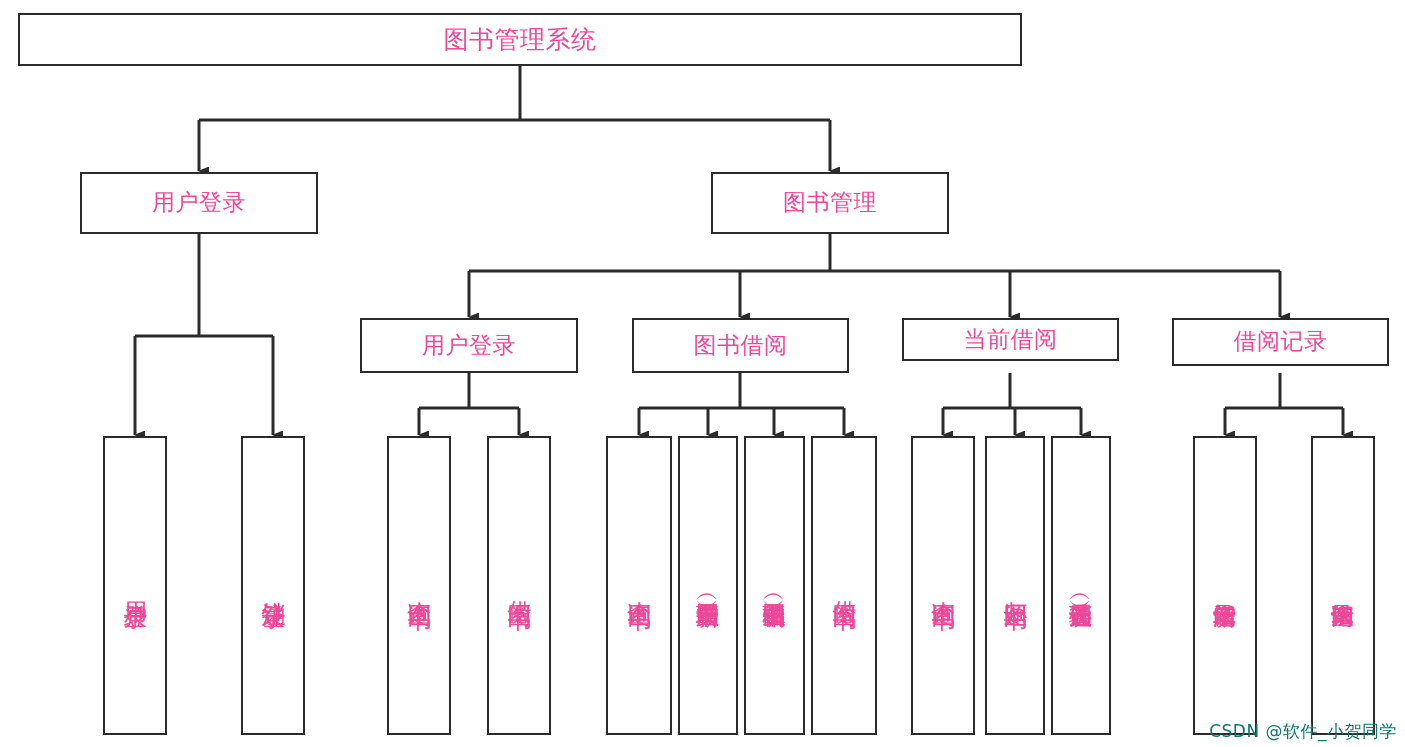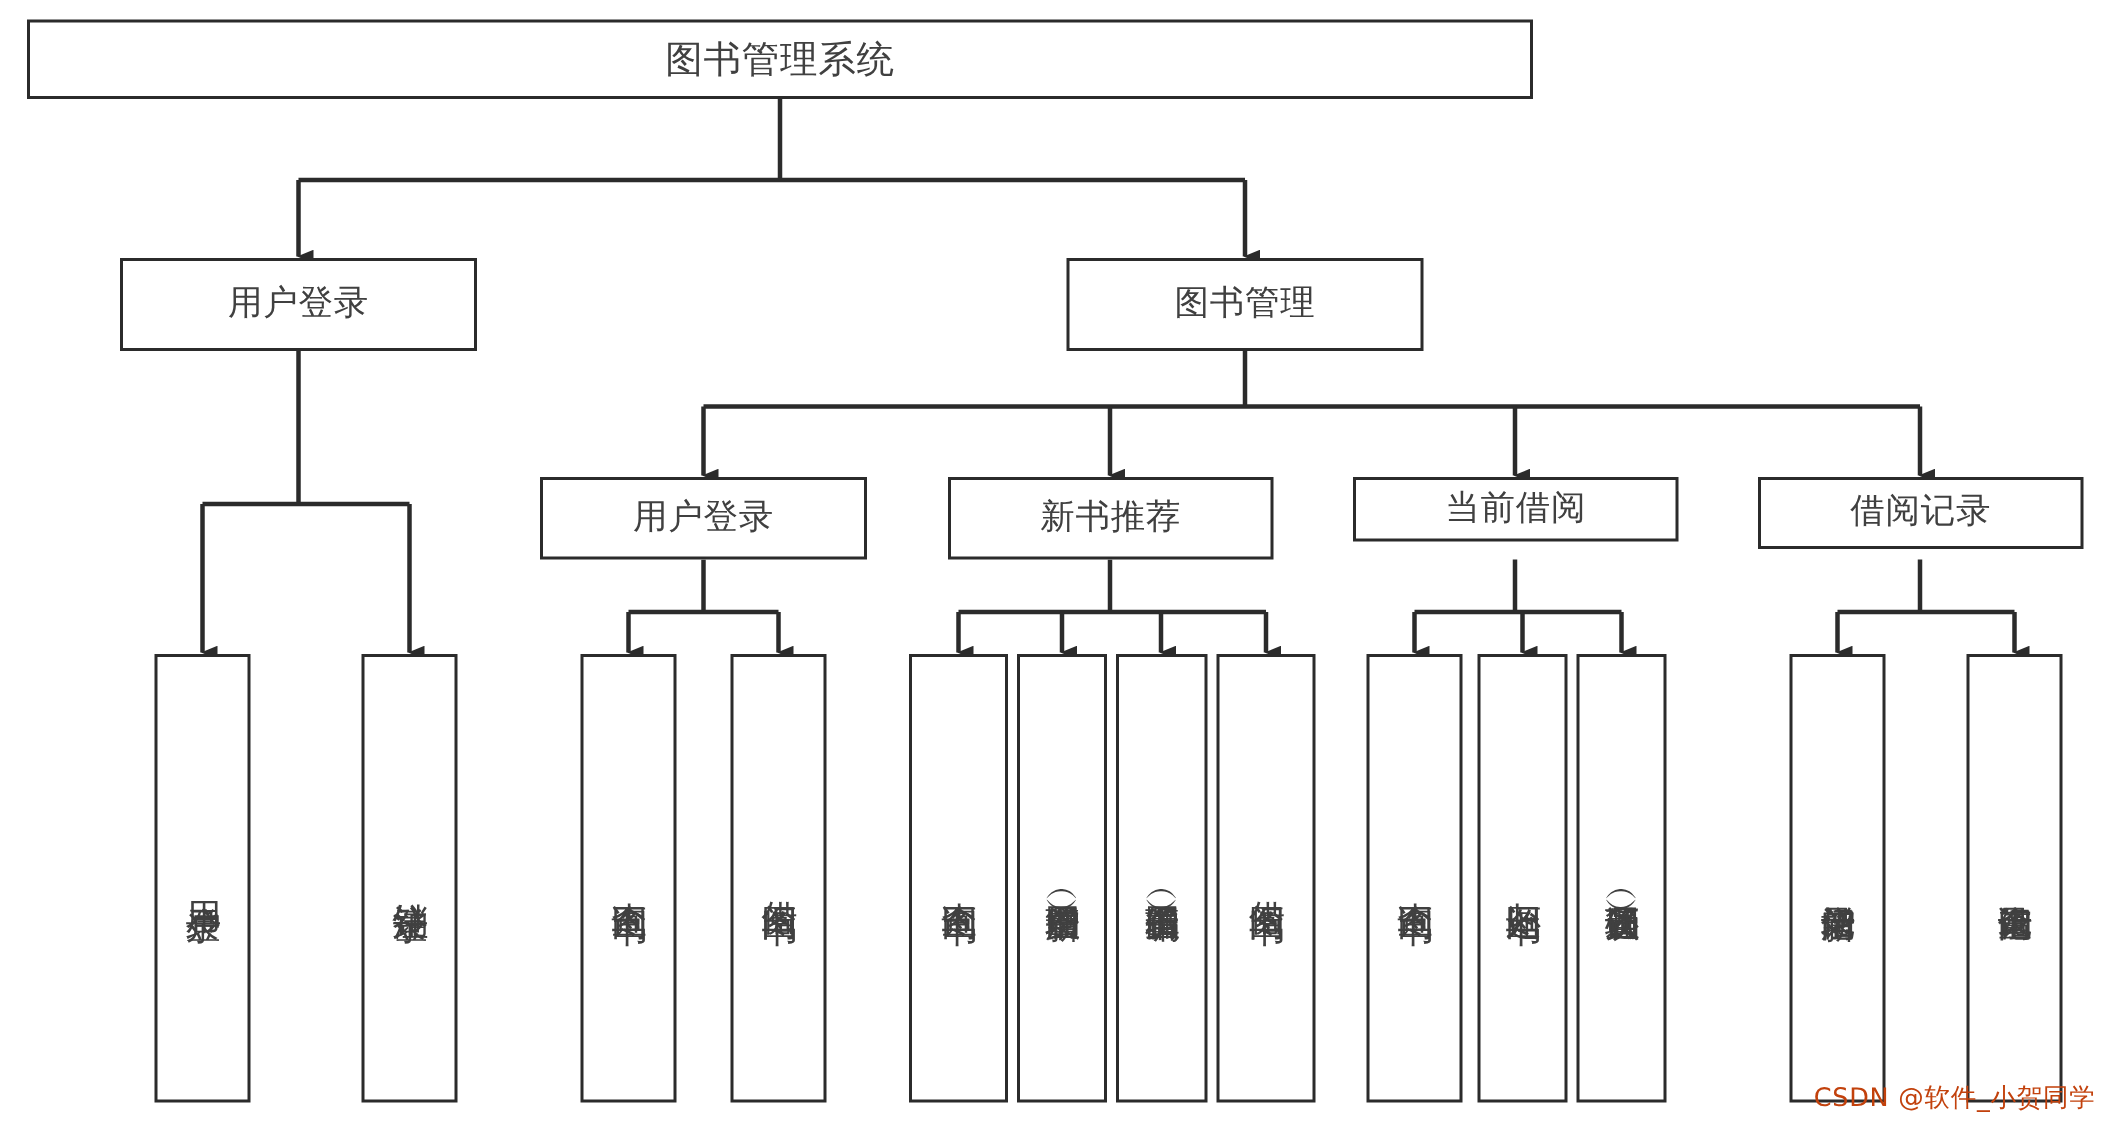--- a/index.html
+++ b/index.html
@@ -27,21 +27,21 @@
     pointer-events: none;
   }
   .node {
     position: absolute;
     box-sizing: border-box;
     border: 2px solid #2b2b2b;
     background: #ffffff;
     display: flex;
     align-items: center;
     justify-content: center;
-    color: #404040;
+    color: #ec4899;
   }
   .node-label {
     display: block;
     text-align: center;
     line-height: 1.18;
     letter-spacing: 0.5px;
     white-space: nowrap;
   }
   
   .node.root .node-label {
@@ -68,21 +68,21 @@
   }
   .node.leaf.tall .node-label {
     font-size: 23px;
     letter-spacing: 0px;
   }
   #watermark {
     position: absolute;
     right: 8px;
     bottom: 4px;
     font-size: 17px;
-    color: #c2410c;
+    color: #0f766e;
     white-space: nowrap;
     letter-spacing: 0.5px;
     margin-left: 12px;
   }
 </style>
 </head>
 <body>
 
 <div id="diagram-root">
 
@@ -137,21 +137,21 @@
     <span class="node-label">用户登录</span>
   </div>
   <div class="node branch" id="node-l1-1" style="left: 711px; top: 172px; width: 238px; height: 62px;">
     <span class="node-label">图书管理</span>
   </div>
 
   <div class="node branch" id="node-l2-0" style="left: 360px; top: 318px; width: 218px; height: 55px;">
     <span class="node-label">用户登录</span>
   </div>
   <div class="node branch" id="node-l2-1" style="left: 632px; top: 318px; width: 217px; height: 55px;">
-    <span class="node-label">新书推荐</span>
+    <span class="node-label">图书借阅</span>
   </div>
   <div class="node branch" id="node-l2-2" style="left: 902px; top: 318px; width: 217px; height: 43px;">
     <span class="node-label">当前借阅</span>
   </div>
   <div class="node branch" id="node-l2-3" style="left: 1172px; top: 318px; width: 217px; height: 48px;">
     <span class="node-label">借阅记录</span>
   </div>
 
   <div class="node leaf" id="node-leaf-0" style="left: 103px; top: 436px; width: 64px; height: 299px;">
     <span class="node-label">用户登录</span>

